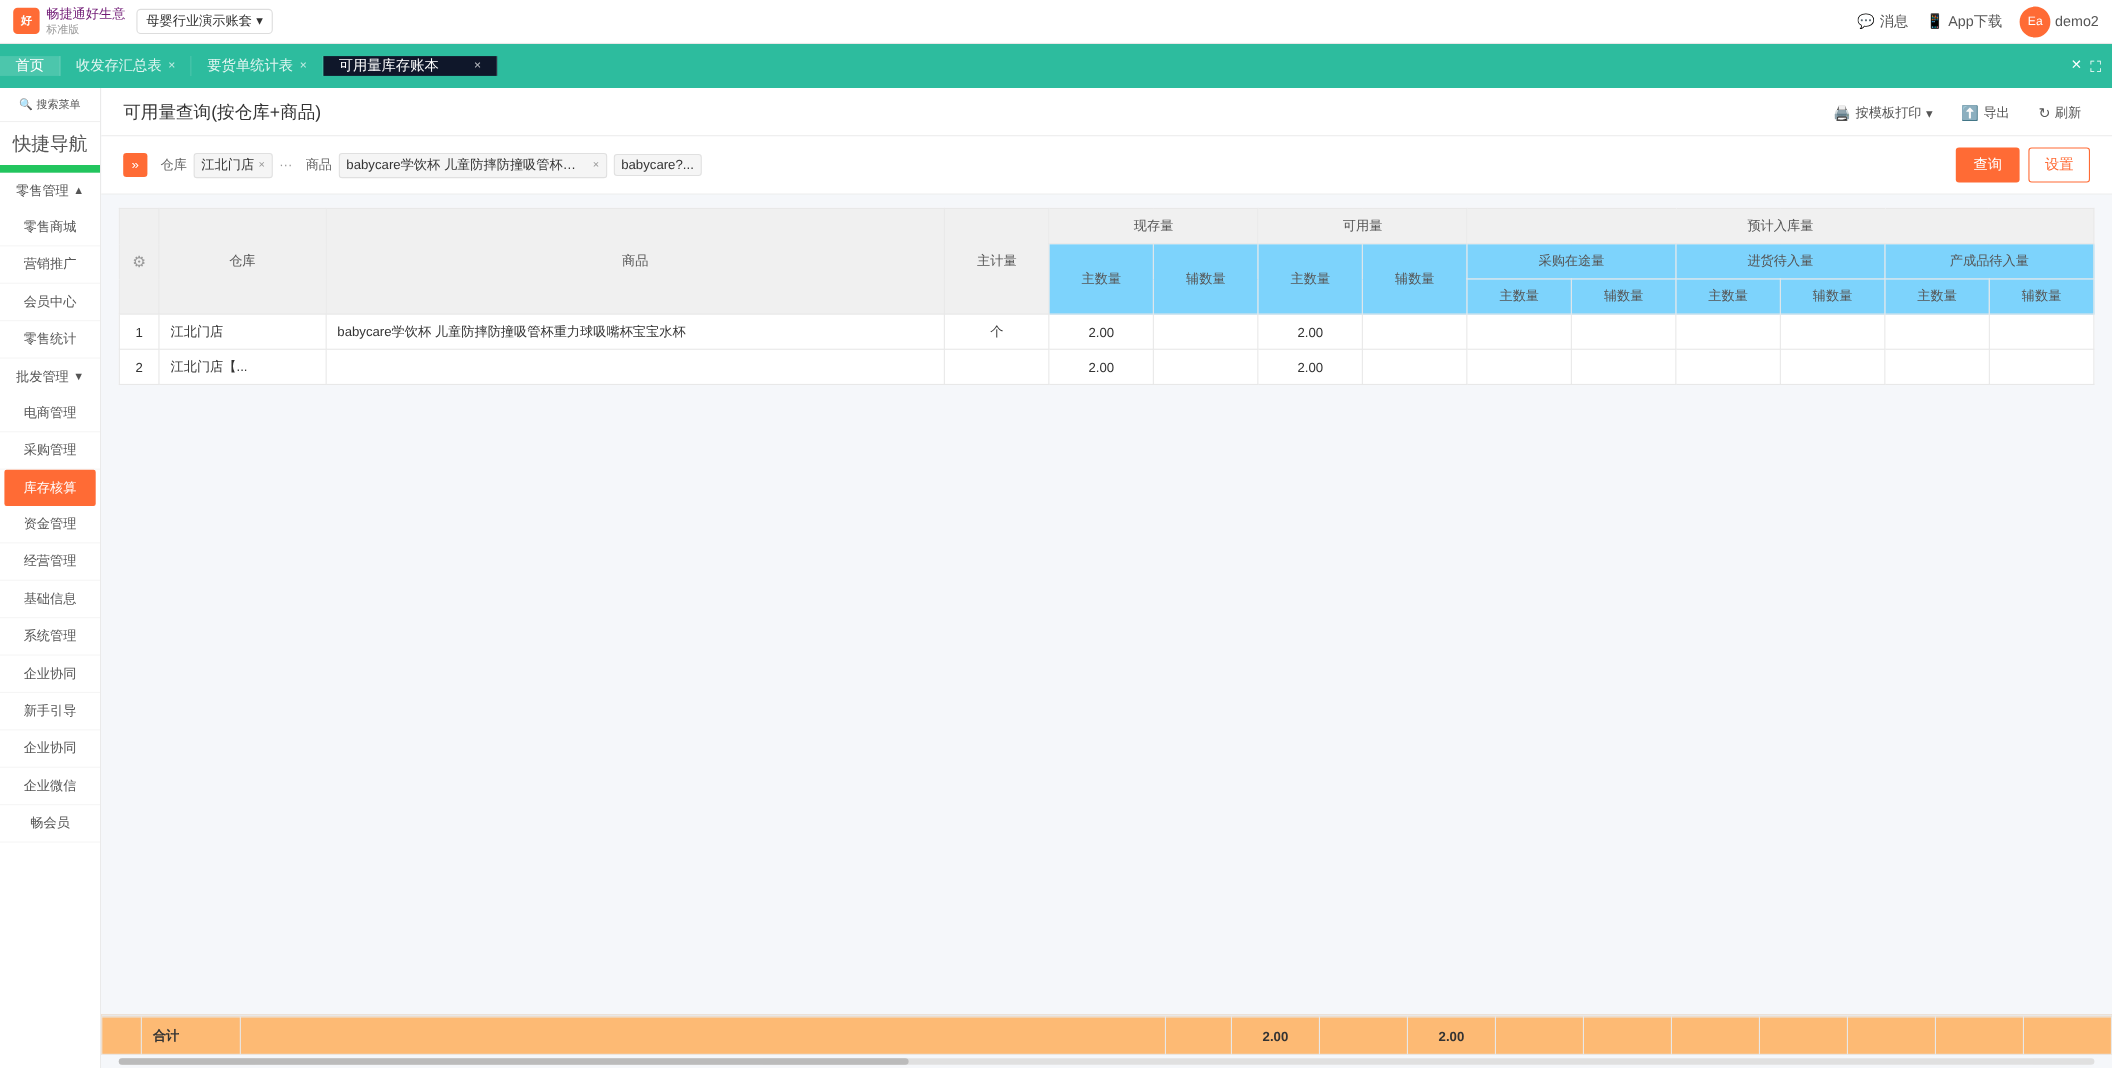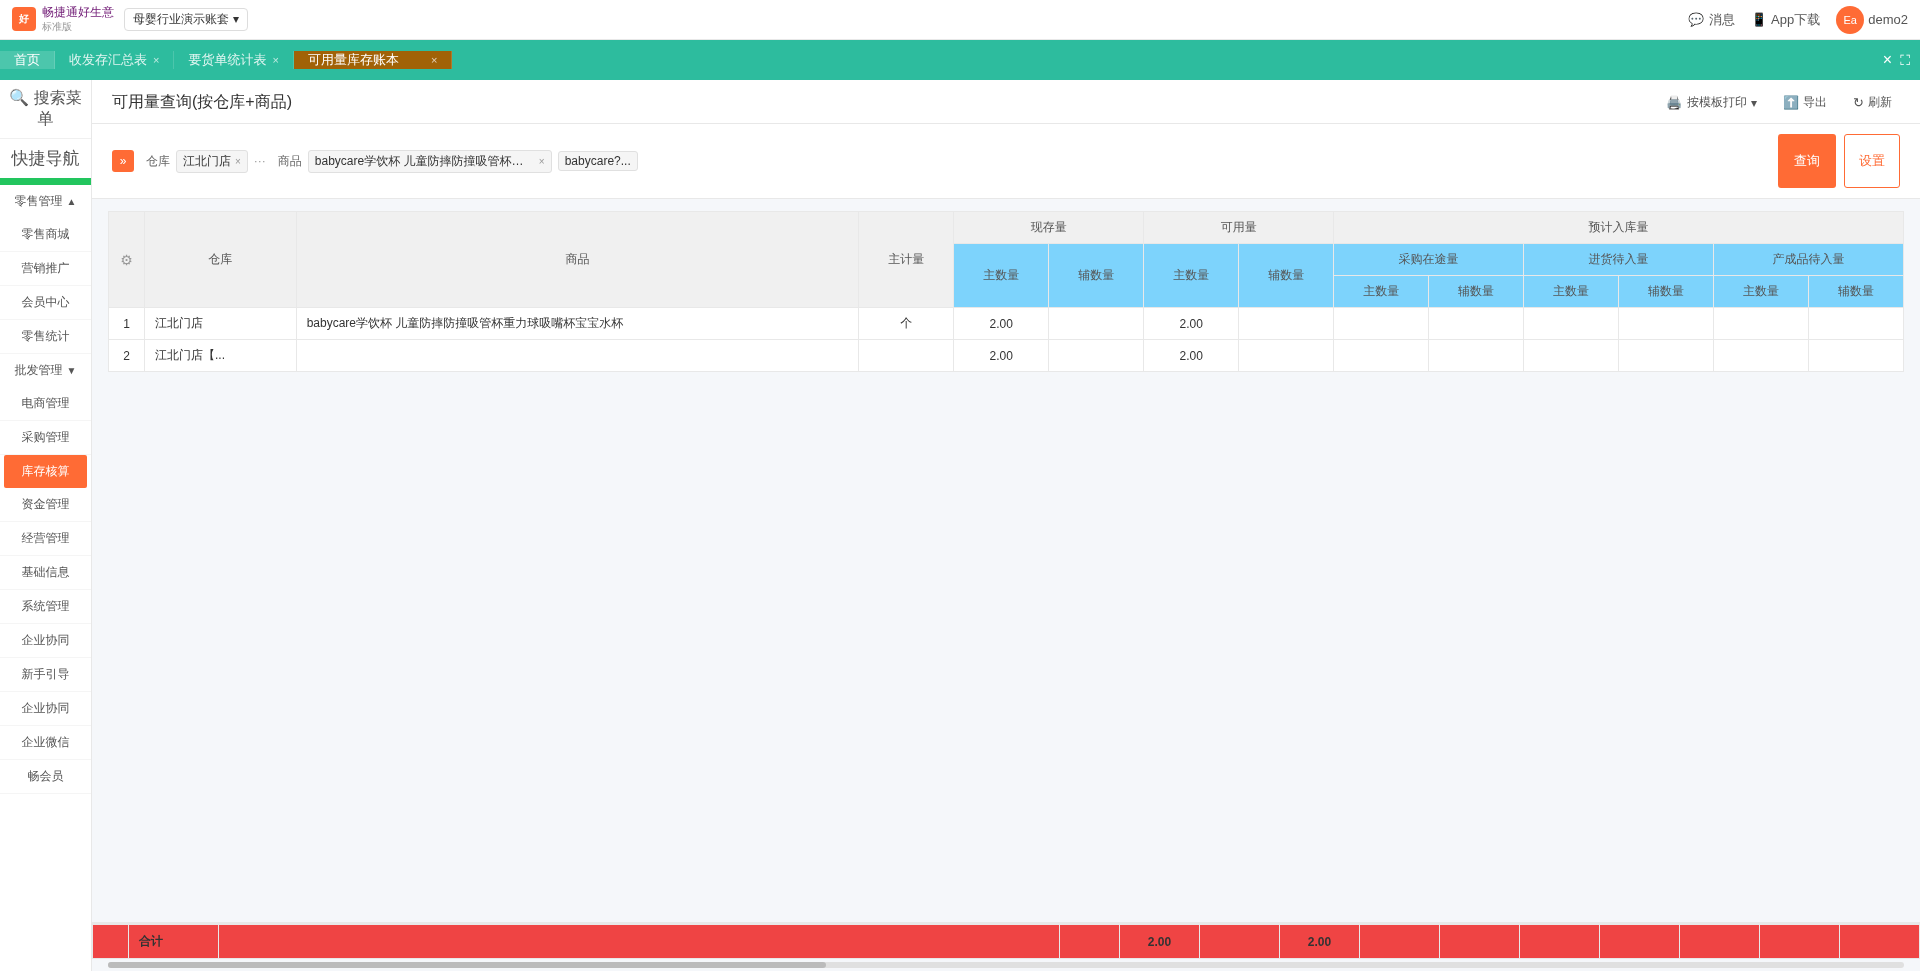--- a/index.html
+++ b/index.html
@@ -35,41 +35,41 @@
       background: #2dbc9e;
       display: flex;
       align-items: center;
     }
     .nav-tab {
       display: flex; align-items: center; padding: 0 14px; gap: 6px;
       font-size: 13px; color: rgba(255,255,255,0.85); cursor: pointer;
       border-right: 1px solid rgba(255,255,255,0.15);
     }
     .nav-tab.home { background: rgba(255,255,255,0.15); color: white; }
-    .nav-tab.active { background: #a16207; color: white; gap: 32px; }
+    .nav-tab.active { background: #0f172a; color: white; gap: 32px; }
     .nav-tab .close-x { font-size: 11px; color: rgba(255,255,255,0.7); cursor: pointer; }
     .nav-tab-spacer { flex: 1; }
     .nav-tab-actions { display: flex; align-items: center; padding: 0 10px; gap: 8px; }
     .nav-tab-actions span { color: white; cursor: pointer; font-size: 16px; }
 
     
     .main-layout { display: flex; flex: 1; overflow: hidden; }
 
     
     .sidebar {
       width: 92px;
       background: #fff;
       border-right: 1px solid #e8e8e8;
       display: flex;
       flex-direction: column;
       overflow-y: auto;
     }
     .sidebar-search {
       padding: 8px 6px;
-      font-size: 16px; color: #555; cursor: pointer;
+      font-size: 10px; color: #555; cursor: pointer;
       border-bottom: 1px solid #f0f0f0;
       text-align: center;
     }
     .sidebar-nav {
       padding: 4px 0;
       font-size: 17px; color: #555; cursor: pointer;
       text-align: center; padding: 8px 4px;
       border-bottom: 7px solid #22c55e;
     }
     .sidebar-section {
@@ -128,21 +128,21 @@
     .filter-tag {
       display: flex; align-items: center; gap: 4px;
       background: #f5f5f5; border: 1px solid #e0e0e0;
       border-radius: 3px; padding: 2px 6px; font-size: 12px; color: #333;
     }
     .filter-tag .remove { color: #999; cursor: pointer; font-size: 10px; }
     .filter-ellipsis { color: #999; font-size: 12px; cursor: pointer; }
     .filter-actions { margin-left: auto; display: flex; gap: 8px; }
     .btn-query {
       background: #ff6b35; color: white; border: none;
-      padding: 18px 16px; border-radius: 3px; font-size: 13px; cursor: pointer;
+      padding: 7px 16px; border-radius: 3px; font-size: 13px; cursor: pointer;
     }
     .btn-settings {
       background: #fff; color: #ff6b35; border: 1px solid #ff6b35;
       padding: 4px 14px; border-radius: 3px; font-size: 13px; cursor: pointer;
     }
 
     
     .table-container {
       flex: 1; overflow: auto; padding: 12px 16px;
       background: #f5f7fa;
@@ -418,21 +418,21 @@
       <td></td>
       <td></td>
       <td></td>
       <td></td>
       <td></td>
     </tr>
           </tbody>
       </table>
     </div>
 
-    <div style="background:#ef4444;border-top:2px solid #e8e8e8;padding:0 0;display:flex;align-items:flex-end;font-size:13px;font-weight:bold;color:#333;">
+    <div style="background:#fdba74;border-top:2px solid #e8e8e8;padding:0 0;display:flex;align-items:flex-end;font-size:13px;font-weight:bold;color:#333;">
       <table style="width:100%;border-collapse:collapse;font-size:12px;">
         <tbody>
           <tr>
             <td style="width:36px;border:1px solid #e8e8e8;padding:8px 10px;"></td>
             <td style="width:90px;border:1px solid #e8e8e8;padding:8px 10px;font-weight:bold;">合计</td>
             <td style="border:1px solid #e8e8e8;padding:8px 10px;"></td>
             <td style="width:60px;border:1px solid #e8e8e8;padding:8px 10px;"></td>
             <td style="width:80px;border:1px solid #e8e8e8;padding:8px 10px;text-align:center;font-weight:bold;">2.00</td>
             <td style="width:80px;border:1px solid #e8e8e8;padding:8px 10px;"></td>
             <td style="width:80px;border:1px solid #e8e8e8;padding:8px 10px;text-align:center;font-weight:bold;">2.00</td>

